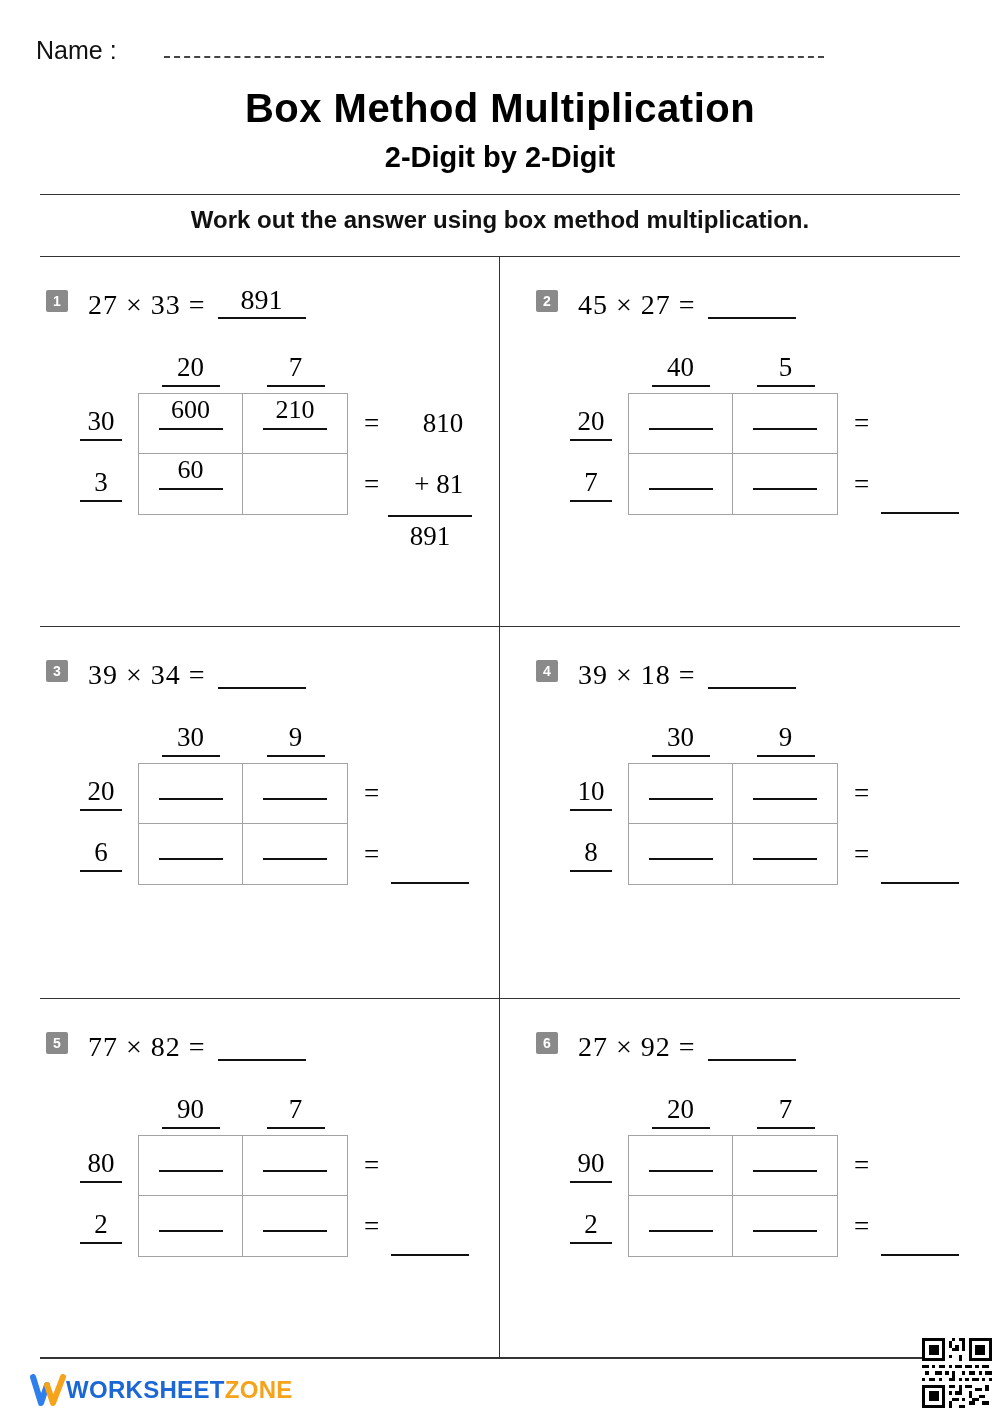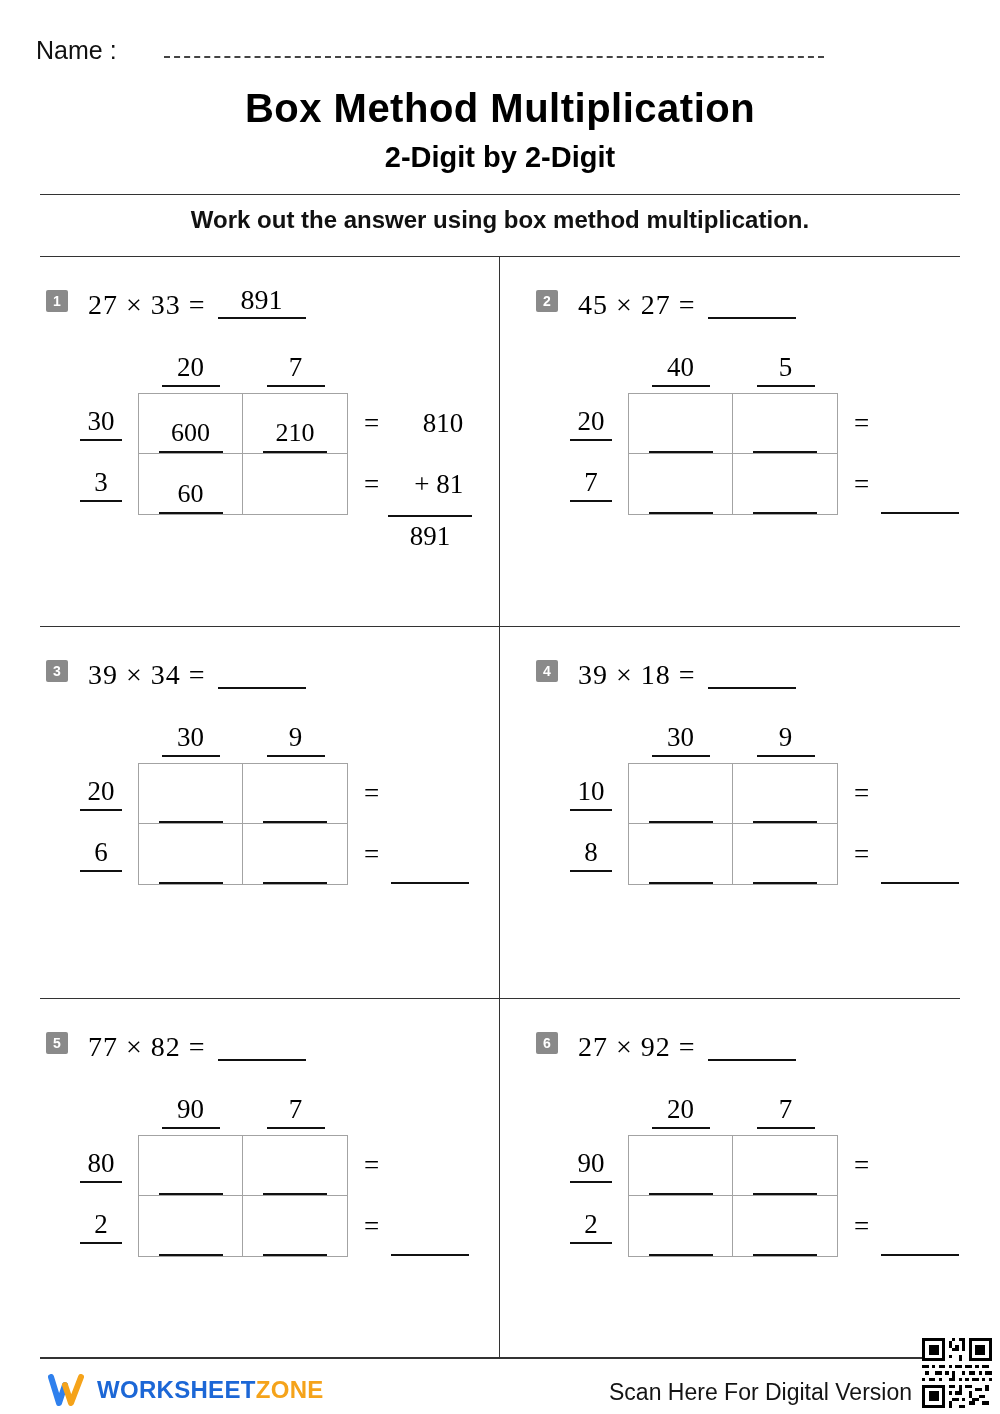--- a/index.html
+++ b/index.html
@@ -33,35 +33,35 @@
                text-align:center; font-size:28px; line-height:34px; }
 
   .box-wrap { display:grid; grid-template-columns:56px 105px 105px 140px; grid-template-rows:48px 61px 61px 58px; margin-left:36px;margin-top:21px; }
   .colh { display:flex; justify-content:center; align-items:flex-end; padding-bottom:6px; }
   .colh.c1 { grid-area:1/2; } .colh.c2 { grid-area:1/3; }
   .colh span { width:58px; text-align:center; font-size:27px; border-bottom:2px solid #111; padding-bottom:2px; }
   .rowh { display:flex; align-items:center; justify-content:flex-end; padding-right:16px; }
   .rowh.r1 { grid-area:2/1; } .rowh.r2 { grid-area:3/1; }
   .rowh span { min-width:42px; text-align:center; font-size:27px; border-bottom:2px solid #111; padding:0 4px 2px 4px; }
   .gridbox { grid-area:2/2/4/4; border:1.5px solid #a3a3a3; display:grid; grid-template-columns:1fr 1fr; grid-template-rows:1fr 1fr; }
-  .cell { display:flex; align-items:flex-end; justify-content:center; }
+  .cell { display:flex; align-items:flex-start; justify-content:center; }
   .cell.br { border-right:1.5px solid #a3a3a3; }
   .cell.bb { border-bottom:1.5px solid #a3a3a3; }
   .cell-blank { width:64px; height:36px; text-align:center; font-size:26px; line-height:32px; border-bottom:2px solid #111; }
   .eqcell { display:flex; align-items:center; padding-left:16px; font-size:27px; }
   .eqcell.e1 { grid-area:2/4; } .eqcell.e2 { grid-area:3/4; }
   .result { min-width:72px; text-align:right; margin-left:12px; font-size:27px; white-space:pre; }
   .final-blank { width:78px; height:30px; border-bottom:2px solid #111; margin-left:12px; align-self:flex-end; margin-bottom:1px; }
   .total-cell { grid-area:4/4; display:flex; flex-direction:column; align-items:flex-start; padding-left:40px; }
   .sum-rule { width:84px; border-top:2px solid #111; }
   .total-text { width:84px; text-align:center; font-size:27px; margin-top:4px; }
 
   
   .footer { position:absolute; top:1366px; left:0; width:1000px; height:48px; font-family:"Liberation Sans", sans-serif; }
-  .brand { position:absolute; left:48px; top:8px; display:flex; align-items:center; gap:13px; }
+  .brand { position:absolute; left:30px; top:8px; display:flex; align-items:center; gap:0; }
   .brand-text { font-size:24px; font-weight:800; letter-spacing:0.3px; }
   .brand-first { color:#1c67d6; }
   .brand-second { color:#f5a31a; }
   .scan-text { position:absolute; right:88px; top:13px; font-size:23px; font-weight:500; color:#141414; }
   .qr { position:absolute; right:8px; top:-28px; width:70px; height:70px; }
 </style>
 </head>
 <body>
 
 <div class="page">
@@ -340,21 +340,20 @@
   </div>
 
   <div class="footer">
     <div class="brand">
       <svg class="logo" width="36" height="32" viewBox="0 0 36 32" aria-hidden="true">
         <path d="M3 3 L11 29 L17 11" stroke="#2f80ed" stroke-width="6" fill="none" stroke-linecap="round" stroke-linejoin="round"></path>
         <path d="M17 11 L23 29 L33 3" stroke="#f5a31a" stroke-width="6" fill="none" stroke-linecap="round" stroke-linejoin="round"></path>
       </svg>
       <span class="brand-text"><span class="brand-first">WORKSHEET</span><span class="brand-second">ZONE</span></span>
     </div>
-    <div class="scan-text">Scan Here For Digital Version</div>
     <svg class="qr" viewBox="0 0 21 21" shape-rendering="crispEdges" aria-hidden="true">
       <rect width="21" height="21" fill="#fff"></rect>
       <g fill="#000">
         <path fill-rule="evenodd" d="M0,0h7v7h-7z M1,1v5h5v-5z"></path>
         <rect x="2" y="2" width="3" height="3"></rect>
         <path fill-rule="evenodd" d="M14,0h7v7h-7z M15,1v5h5v-5z"></path>
         <rect x="16" y="2" width="3" height="3"></rect>
         <path fill-rule="evenodd" d="M0,14h7v7h-7z M1,15v5h5v-5z"></path>
         <rect x="2" y="16" width="3" height="3"></rect>
         <path d="M9,0h1v1h-1z M11,0h2v1h-2z M8,1h1v2h-1z M10,2h1v1h-1z M12,1h1v3h-1z M9,3h2v1h-2z M8,5h1v1h-1z M11,5h1v2h-1z M0,8h2v1h-2z M3,8h1v1h-1z M5,8h2v1h-2z M8,8h1v1h-1z M10,8h2v1h-2z M13,8h2v1h-2z M16,8h1v1h-1z M18,8h2v1h-2z M1,10h1v1h-1z M4,10h2v1h-2z M7,10h1v1h-1z M9,10h1v2h-1z M12,10h1v1h-1z M14,10h2v1h-2z M17,10h1v1h-1z M19,10h2v1h-2z M0,12h1v1h-1z M2,12h2v1h-2z M5,12h1v1h-1z M8,12h2v1h-2z M11,12h1v1h-1z M13,12h1v1h-1z M15,12h2v1h-2z M18,12h1v1h-1z M20,12h1v1h-1z M8,14h2v1h-2z M11,14h1v2h-1z M13,14h2v1h-2z M16,15h2v1h-2z M19,14h1v2h-1z M8,16h1v1h-1z M10,16h2v1h-2z M14,16h1v2h-1z M17,17h2v1h-2z M9,18h2v1h-2z M12,18h1v1h-1z M15,18h2v1h-2z M8,19h1v2h-1z M11,20h2v1h-2z M14,19h2v1h-2z M18,19h2v1h-2z"></path>

